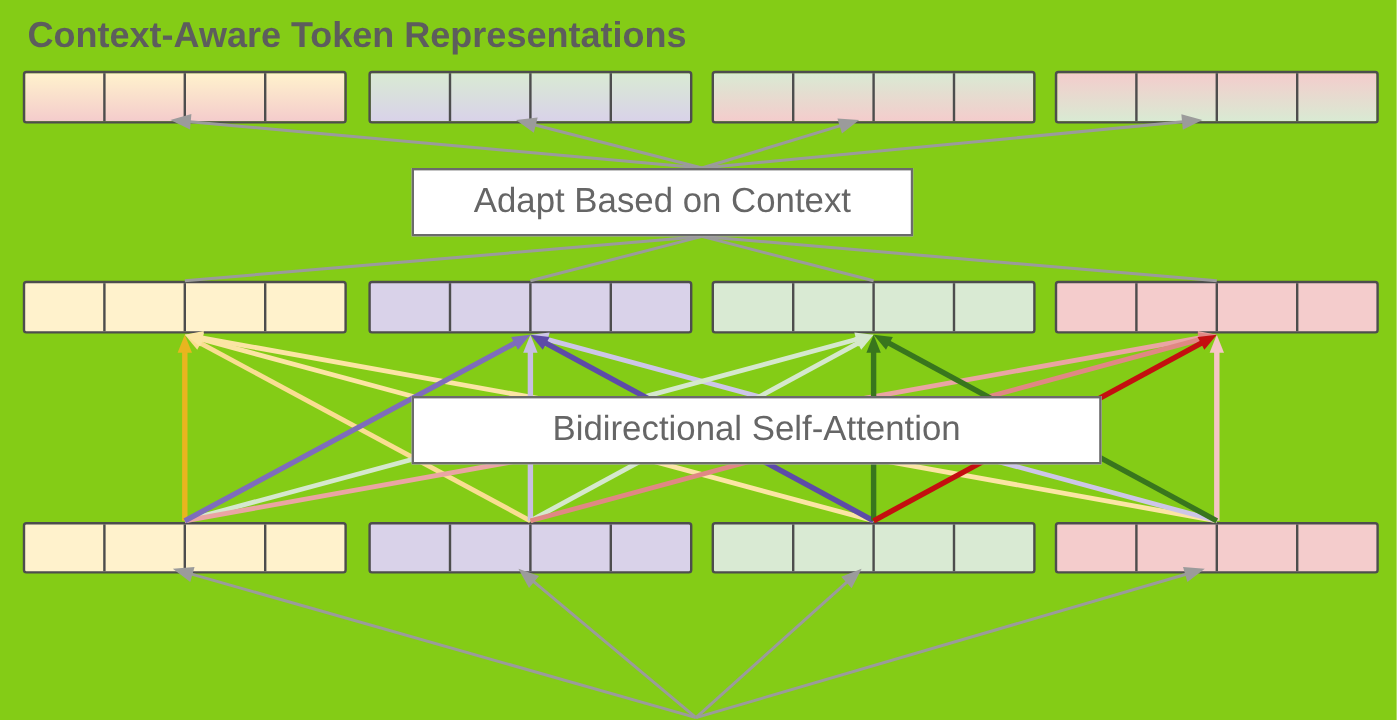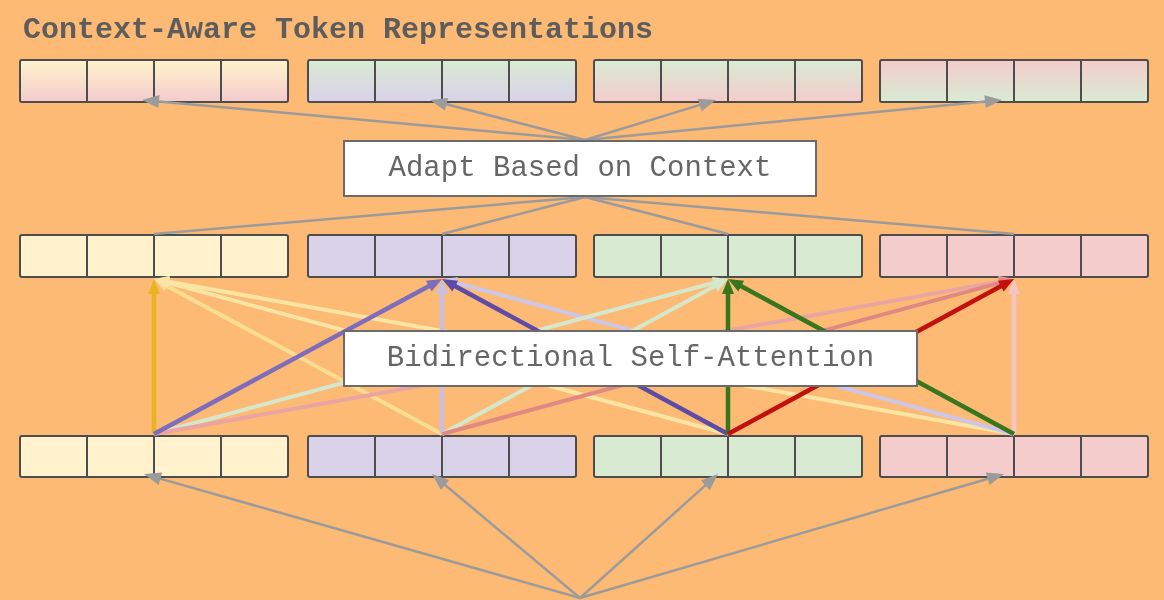--- a/index.html
+++ b/index.html
@@ -1,37 +1,37 @@
 <!DOCTYPE html>
 <html><head>
 <meta charset="utf-8">
 <style>
   html,body{margin:0;padding:0;background:#ffffff;}
   .stage{
     position:relative;width:1164px;height:600px;overflow:hidden;
-    background:#fdba74;font-family:Liberation Mono, monospace;
+    background:#84cc16;font-family:Liberation Sans, sans-serif;
   }
   .title{
     position:absolute;left:23px;top:13px;
     font-size:30px;font-weight:700;color:#5d5d5d;letter-spacing:0px;
     white-space:nowrap;
   }
   .bar{
     position:absolute;display:flex;box-sizing:border-box;
     border:2px solid #4d4d4d;border-radius:3px;
   }
   .cell{flex:1 1 0;border-right:2px solid #4d4d4d;}
   .cell:last-child{border-right:none;}
   #arrows{position:absolute;left:0;top:0;}
   .label-box{
     position:absolute;box-sizing:border-box;background:#ffffff;
     border:2px solid #6b6b6b;display:flex;align-items:center;justify-content:center;
     color:#666666;font-size:29px;white-space:nowrap;
   }
-  .box-adapt{left:343px;top:140px;width:474px;height:57px;}
+  .box-adapt{left:343px;top:140px;width:418px;height:57px;}
   .box-attn{left:343px;top:330px;width:575px;height:57px;}
 </style>
 </head>
 <body>
 
 <div class="stage">
   <div class="title">Context-Aware Token Representations</div>
 
   <div id="bars">
       <div class="bar" style="left: 19px; top: 59px; width: 270px; height: 44px; background: linear-gradient(rgb(255, 242, 204), rgb(244, 204, 204));">

